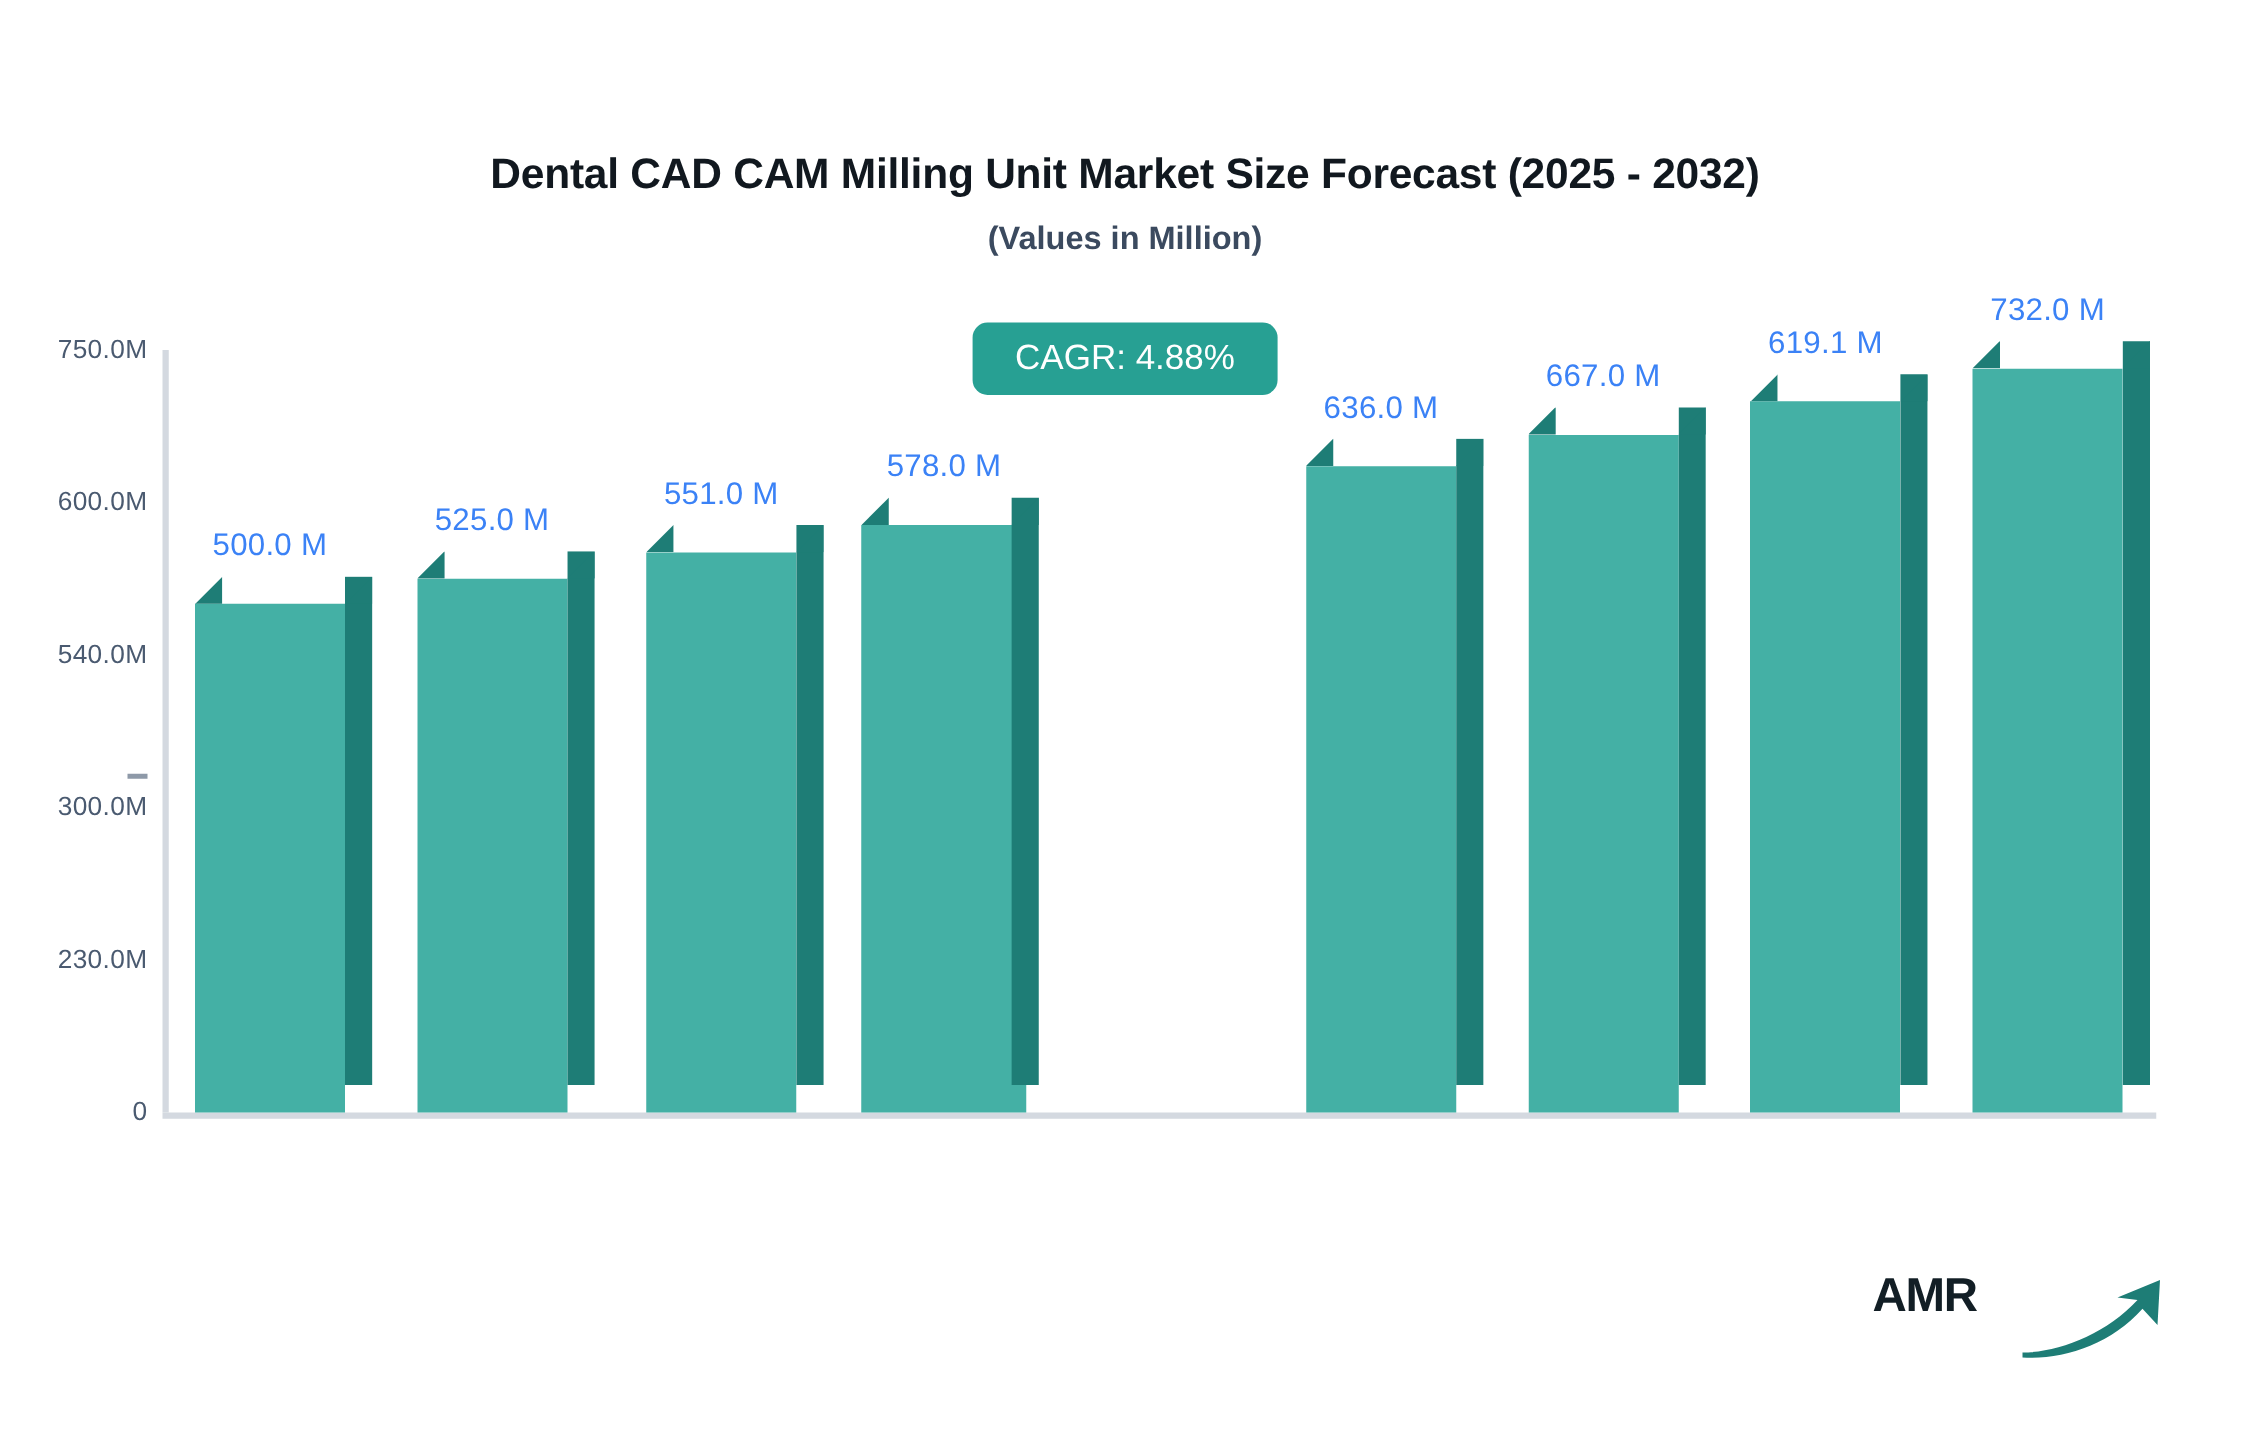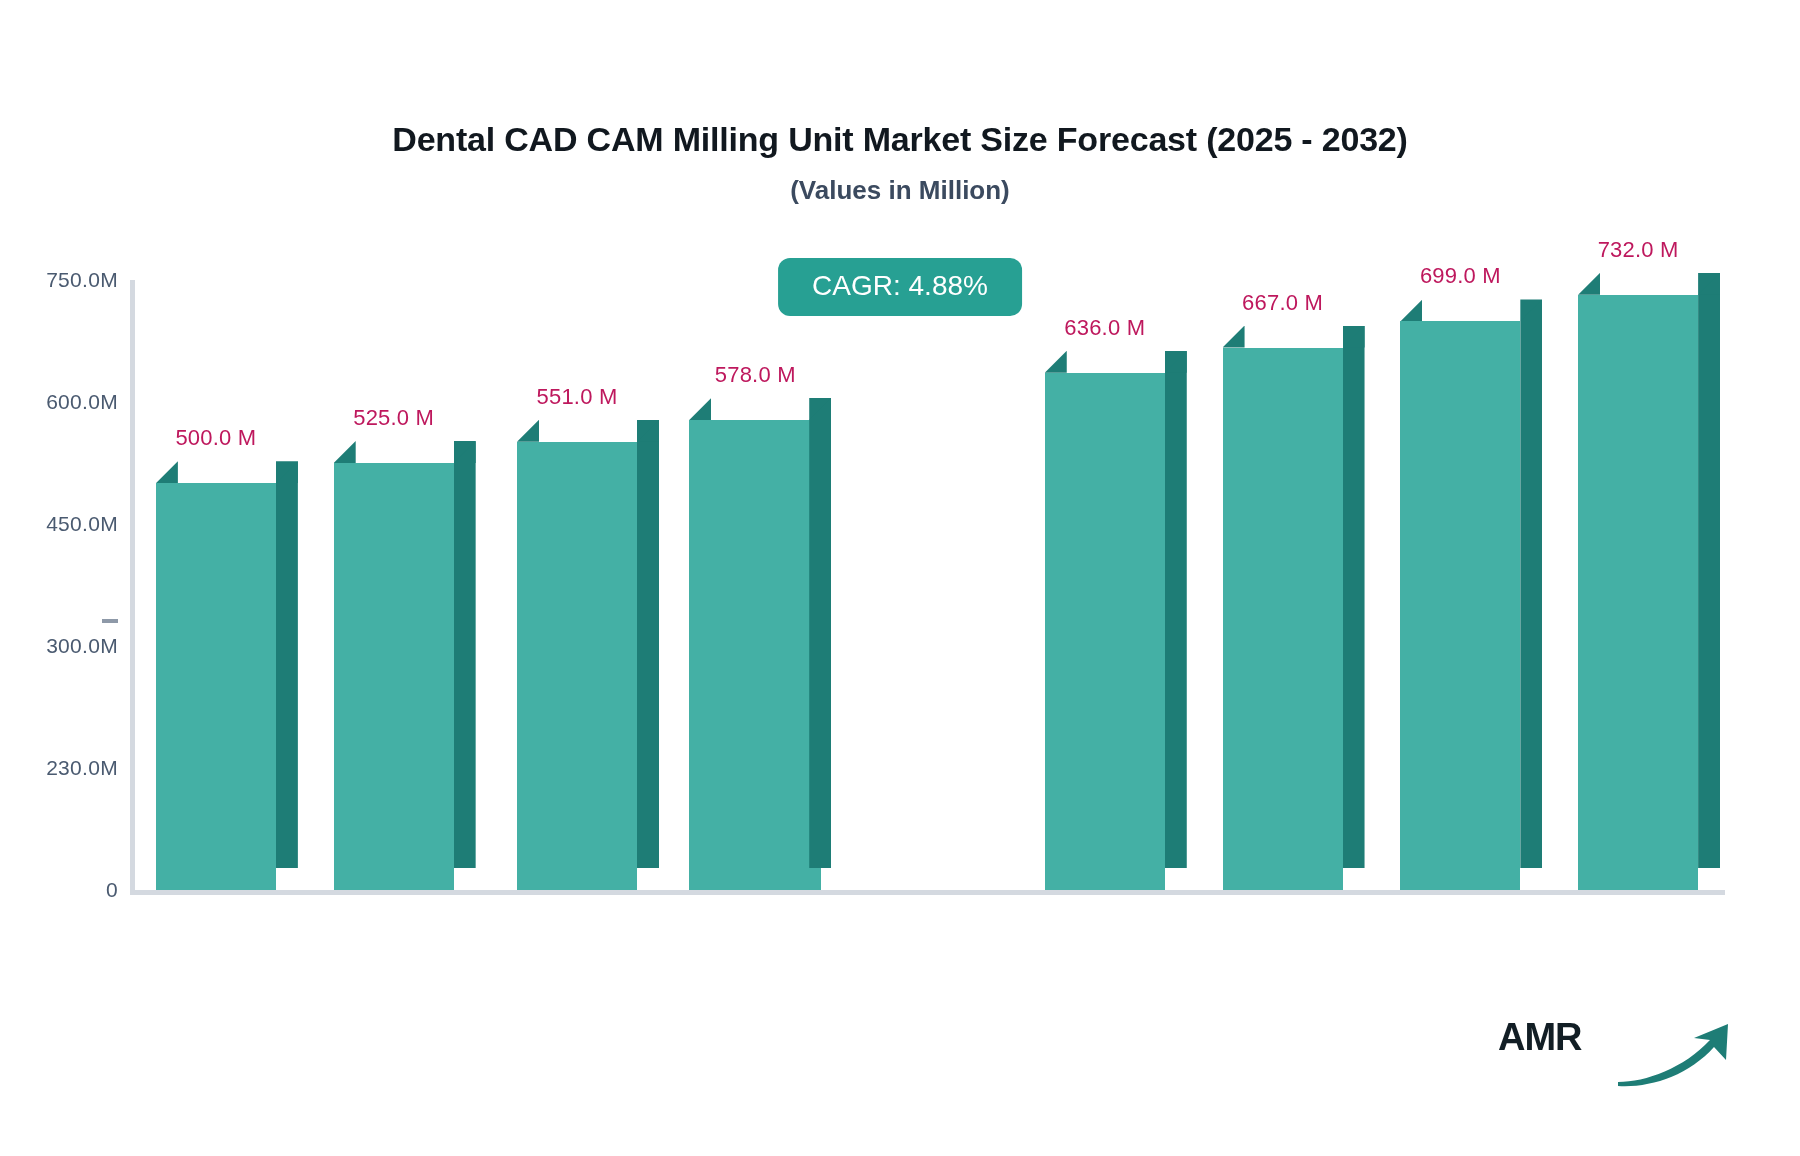--- a/index.html
+++ b/index.html
@@ -131,22 +131,22 @@
   }
   .bar-top {
     position: absolute;
     width: 22px;
     background: #1e7d76;
   }
   .bar-label {
     position: absolute;
     left: 50%;
     transform: translateX(-50%);
-    font-size: 22px;
-    color: #be185d;
+    font-size: 25px;
+    color: #3b82f6;
     white-space: nowrap;
     letter-spacing: 0.2px;
   }
 
   
   #amr-logo {
     position: absolute;
     right: 52px;
     bottom: 62px;
     width: 250px;
@@ -176,21 +176,21 @@
 
   <div id="chart-title">Dental CAD CAM Milling Unit Market Size Forecast (2025 - 2032)</div>
 
   <div id="chart-subtitle">(Values in Million)</div>
 
   <div id="cagr-badge">CAGR: 4.88%</div>
 
   <div id="y-labels">
       <div class="y-tick" style="top: 10px;">750.0M</div>
       <div class="y-tick" style="top: 132px;">600.0M</div>
-      <div class="y-tick" style="top: 254px;">450.0M</div>
+      <div class="y-tick" style="top: 254px;">540.0M</div>
       <div class="y-tick" style="top: 376px;">300.0M</div>
       <div class="y-tick" style="top: 498px;">230.0M</div>
       <div class="y-tick" style="top: 620px;">0</div>
     </div>
   <div id="zero-dash"></div>
 
   <div id="plot">
     <div id="y-axis-line"></div>
     <div id="x-axis-line"></div>
     <div id="bars">
@@ -234,21 +234,21 @@
           <div class="bar-side" style="left: 120px; bottom: 22px; height: 542.493px; background: rgb(30, 125, 118); clip-path: polygon(0px 0px, 100% 0px, 100% 100%, 0px 100%);"></div>
           <div class="bar-top" style="left: 120px; bottom: 542.493px; height: 22px; background: rgb(30, 125, 118); clip-path: polygon(0px 100%, 100% 0px, 100% 100%, 0px 100%);"></div>
           <div style="position: absolute; left: 0px; bottom: 542.493px; width: 22px; height: 22px; background: rgb(30, 125, 118); clip-path: polygon(0px 100%, 100% 0px, 100% 100%);"></div>
           <div class="bar-label" style="bottom: 574.493px;">667.0 M</div>
         </div>
         <div class="bar-group" style="left: 1270.33px; width: 120px; height: 590.52px;">
           <div class="bar-front" style="height: 568.52px; background: rgb(68, 176, 165);"></div>
           <div class="bar-side" style="left: 120px; bottom: 22px; height: 568.52px; background: rgb(30, 125, 118); clip-path: polygon(0px 0px, 100% 0px, 100% 100%, 0px 100%);"></div>
           <div class="bar-top" style="left: 120px; bottom: 568.52px; height: 22px; background: rgb(30, 125, 118); clip-path: polygon(0px 100%, 100% 0px, 100% 100%, 0px 100%);"></div>
           <div style="position: absolute; left: 0px; bottom: 568.52px; width: 22px; height: 22px; background: rgb(30, 125, 118); clip-path: polygon(0px 100%, 100% 0px, 100% 100%);"></div>
-          <div class="bar-label" style="bottom: 600.52px;">699.0 M</div>
+          <div class="bar-label" style="bottom: 600.52px;">619.1 M</div>
         </div>
         <div class="bar-group" style="left: 1448.11px; width: 120px; height: 617.36px;">
           <div class="bar-front" style="height: 595.36px; background: rgb(68, 176, 165);"></div>
           <div class="bar-side" style="left: 120px; bottom: 22px; height: 595.36px; background: rgb(30, 125, 118); clip-path: polygon(0px 0px, 100% 0px, 100% 100%, 0px 100%);"></div>
           <div class="bar-top" style="left: 120px; bottom: 595.36px; height: 22px; background: rgb(30, 125, 118); clip-path: polygon(0px 100%, 100% 0px, 100% 100%, 0px 100%);"></div>
           <div style="position: absolute; left: 0px; bottom: 595.36px; width: 22px; height: 22px; background: rgb(30, 125, 118); clip-path: polygon(0px 100%, 100% 0px, 100% 100%);"></div>
           <div class="bar-label" style="bottom: 627.36px;">732.0 M</div>
         </div>
       </div>
   </div>

